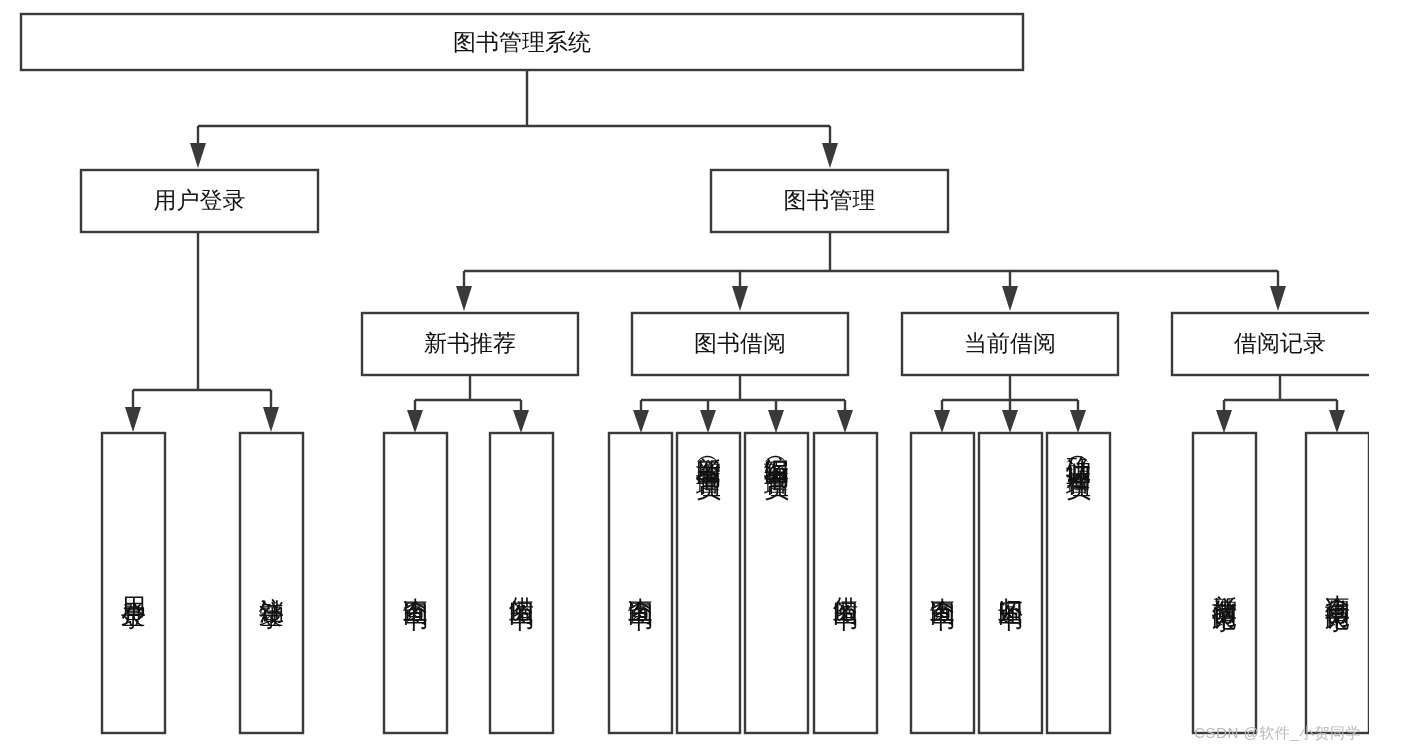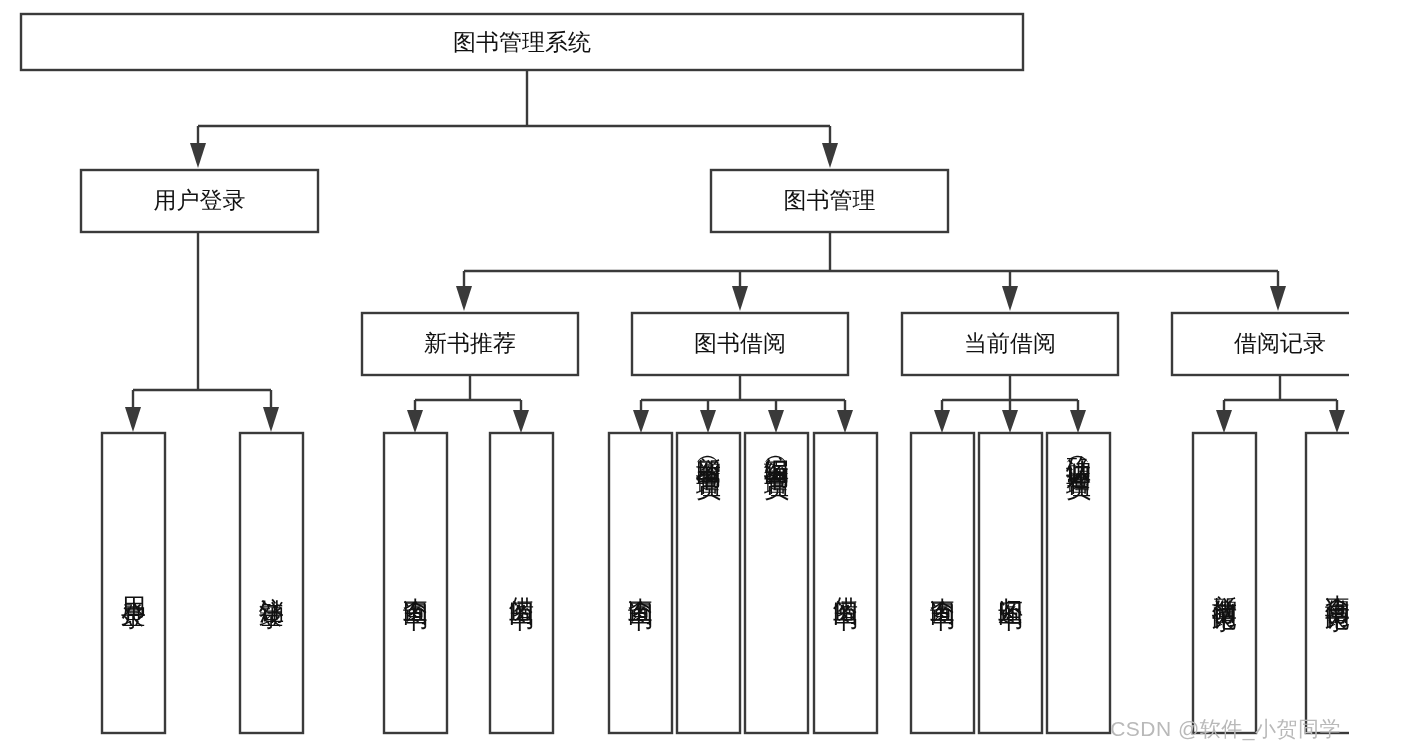--- a/index.html
+++ b/index.html
@@ -9,20 +9,21 @@
   }
   body {
     font-family: "Liberation Sans", "DejaVu Sans", sans-serif;
   }
   #stage {
     position: relative;
     width: 1349px;
     height: 747px;
     background: #ffffff;
     overflow: hidden;
+    padding-left: 20px;
   }
   svg.diagram {
     position: absolute;
     left: 0;
     top: 0;
     width: 1405px;
     height: 747px;
   }
   .node-box {
     fill: #ffffff;
@@ -61,21 +62,21 @@
     display: flex;
     align-items: center;
     justify-content: center;
     pointer-events: none;
   }
   .watermark {
     position: absolute;
     right: 8px;
     bottom: 4px;
     font-family: "Liberation Sans", "DejaVu Sans", sans-serif;
-    font-size: 21px;
+    font-size: 15px;
     color: #b9b9b9;
     letter-spacing: 0.5px;
     white-space: nowrap;
   }
 </style>
 </head>
 <body>
 
 <div id="stage">
 

